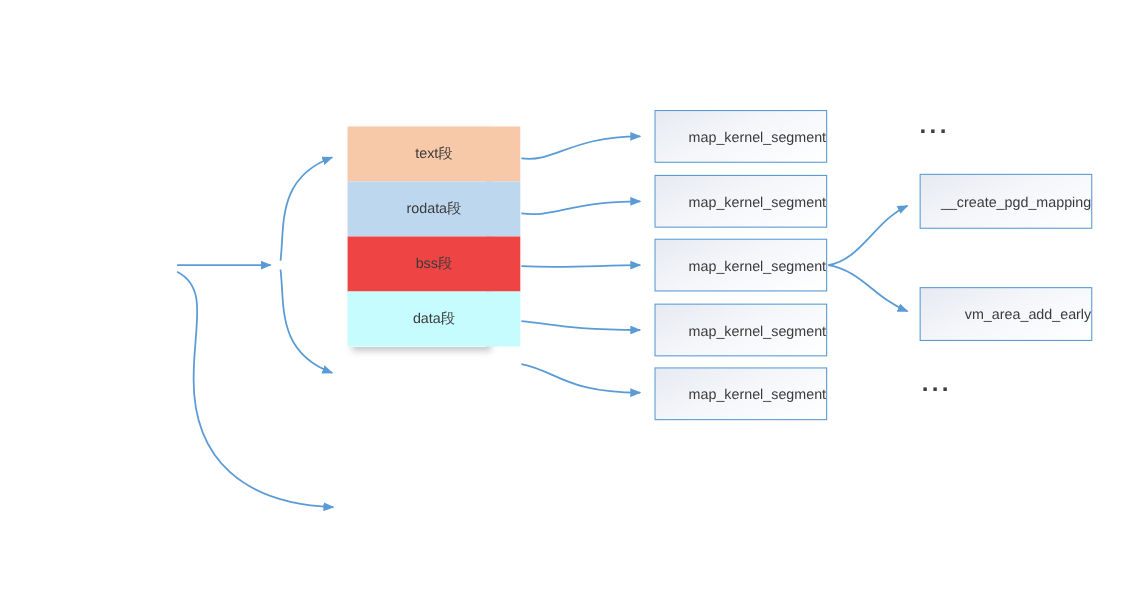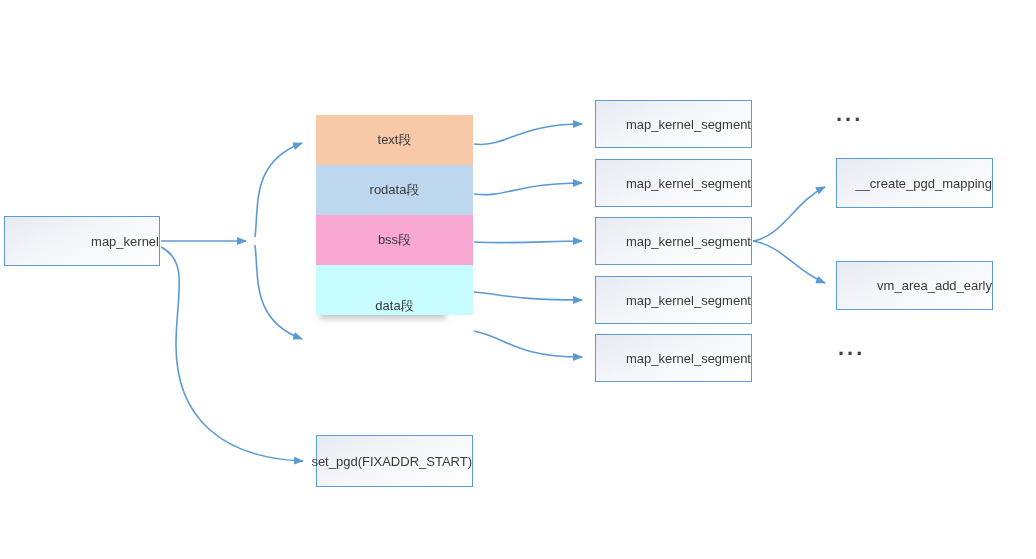--- a/index.html
+++ b/index.html
@@ -52,35 +52,32 @@
       <path d="M474,194 C505,198 518,183 582,183" marker-end="url(#arw)"></path>
       <path d="M474,242 C520,244 545,241 582,241" marker-end="url(#arw)"></path>
       <path d="M474,292 C505,295 518,300 582,300" marker-end="url(#arw)"></path>
       <path d="M474,331 C506,337 514,357 582,357" marker-end="url(#arw)"></path>
 
       <path d="M753,241 C783,236 795,201 825,187" marker-end="url(#arw)"></path>
       <path d="M753,241 C783,246 795,271 825,283" marker-end="url(#arw)"></path>
     </g>
   </svg>
 
-  <div class="node" style="left:4px;top:216px;width:156px;height:50px;">
-    <span>map_kernel</span>
-  </div>
 
   <div class="stack">
     <div class="segment" style="background: rgb(247, 201, 168);">
         <span>text段</span>
       </div>
     <div class="segment" style="background: rgb(189, 215, 238);">
         <span>rodata段</span>
       </div>
-    <div class="segment" style="background: #f9a8d4;">
+    <div class="segment" style="background: #ef4444;">
         <span>bss段</span>
       </div>
-    <div class="segment" style="background: rgb(199, 252, 255); align-items: flex-end;">
+    <div class="segment" style="background: rgb(199, 252, 255);">
         <span>data段</span>
       </div>
   </div>
 
   <div class="node" style="left:595px;top:100px;width:157px;height:48px;">
     <span>map_kernel_segment</span>
   </div>
   <div class="node" style="left:595px;top:159px;width:157px;height:48px;">
     <span>map_kernel_segment</span>
   </div>
@@ -94,20 +91,17 @@
     <span>map_kernel_segment</span>
   </div>
 
   <div class="node" style="left:836px;top:261px;width:157px;height:49px;">
     <span>vm_area_add_early</span>
   </div>
   <div class="node" style="left:836px;top:158px;width:157px;height:50px;">
     <span>__create_pgd_mapping</span>
   </div>
 
-  <div class="node" style="left:316px;top:435px;width:157px;height:52px;">
-    <span>set_pgd(FIXADDR_START)</span>
-  </div>
 
   <div class="ellipsis" style="left:836px;top:104px;">...</div>
   <div class="ellipsis" style="left:838px;top:338px;">...</div>
 
 </div>
 
 </body></html>

